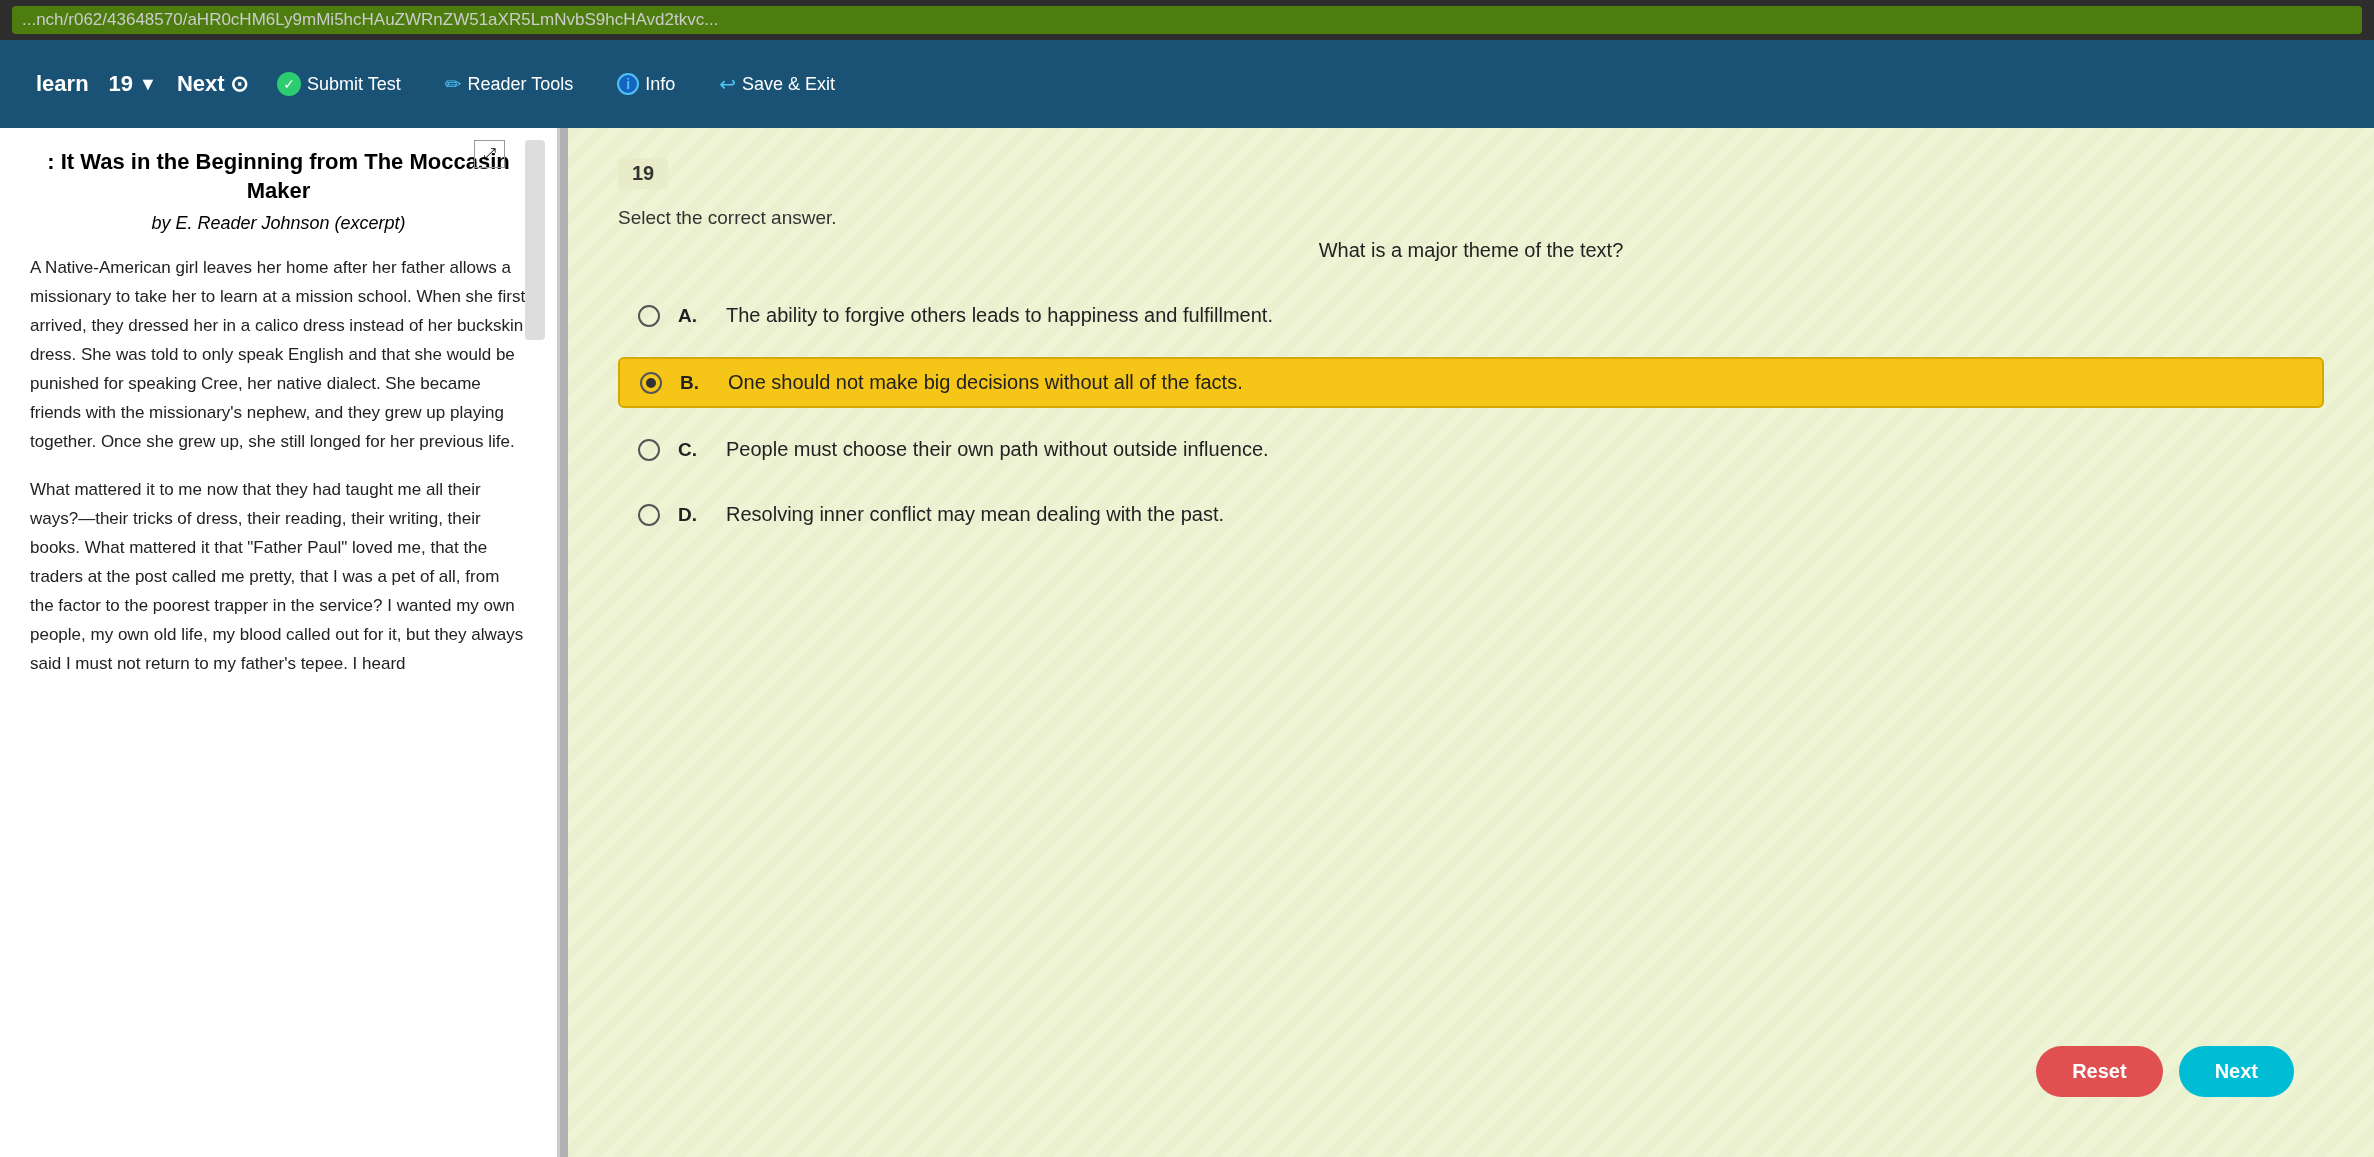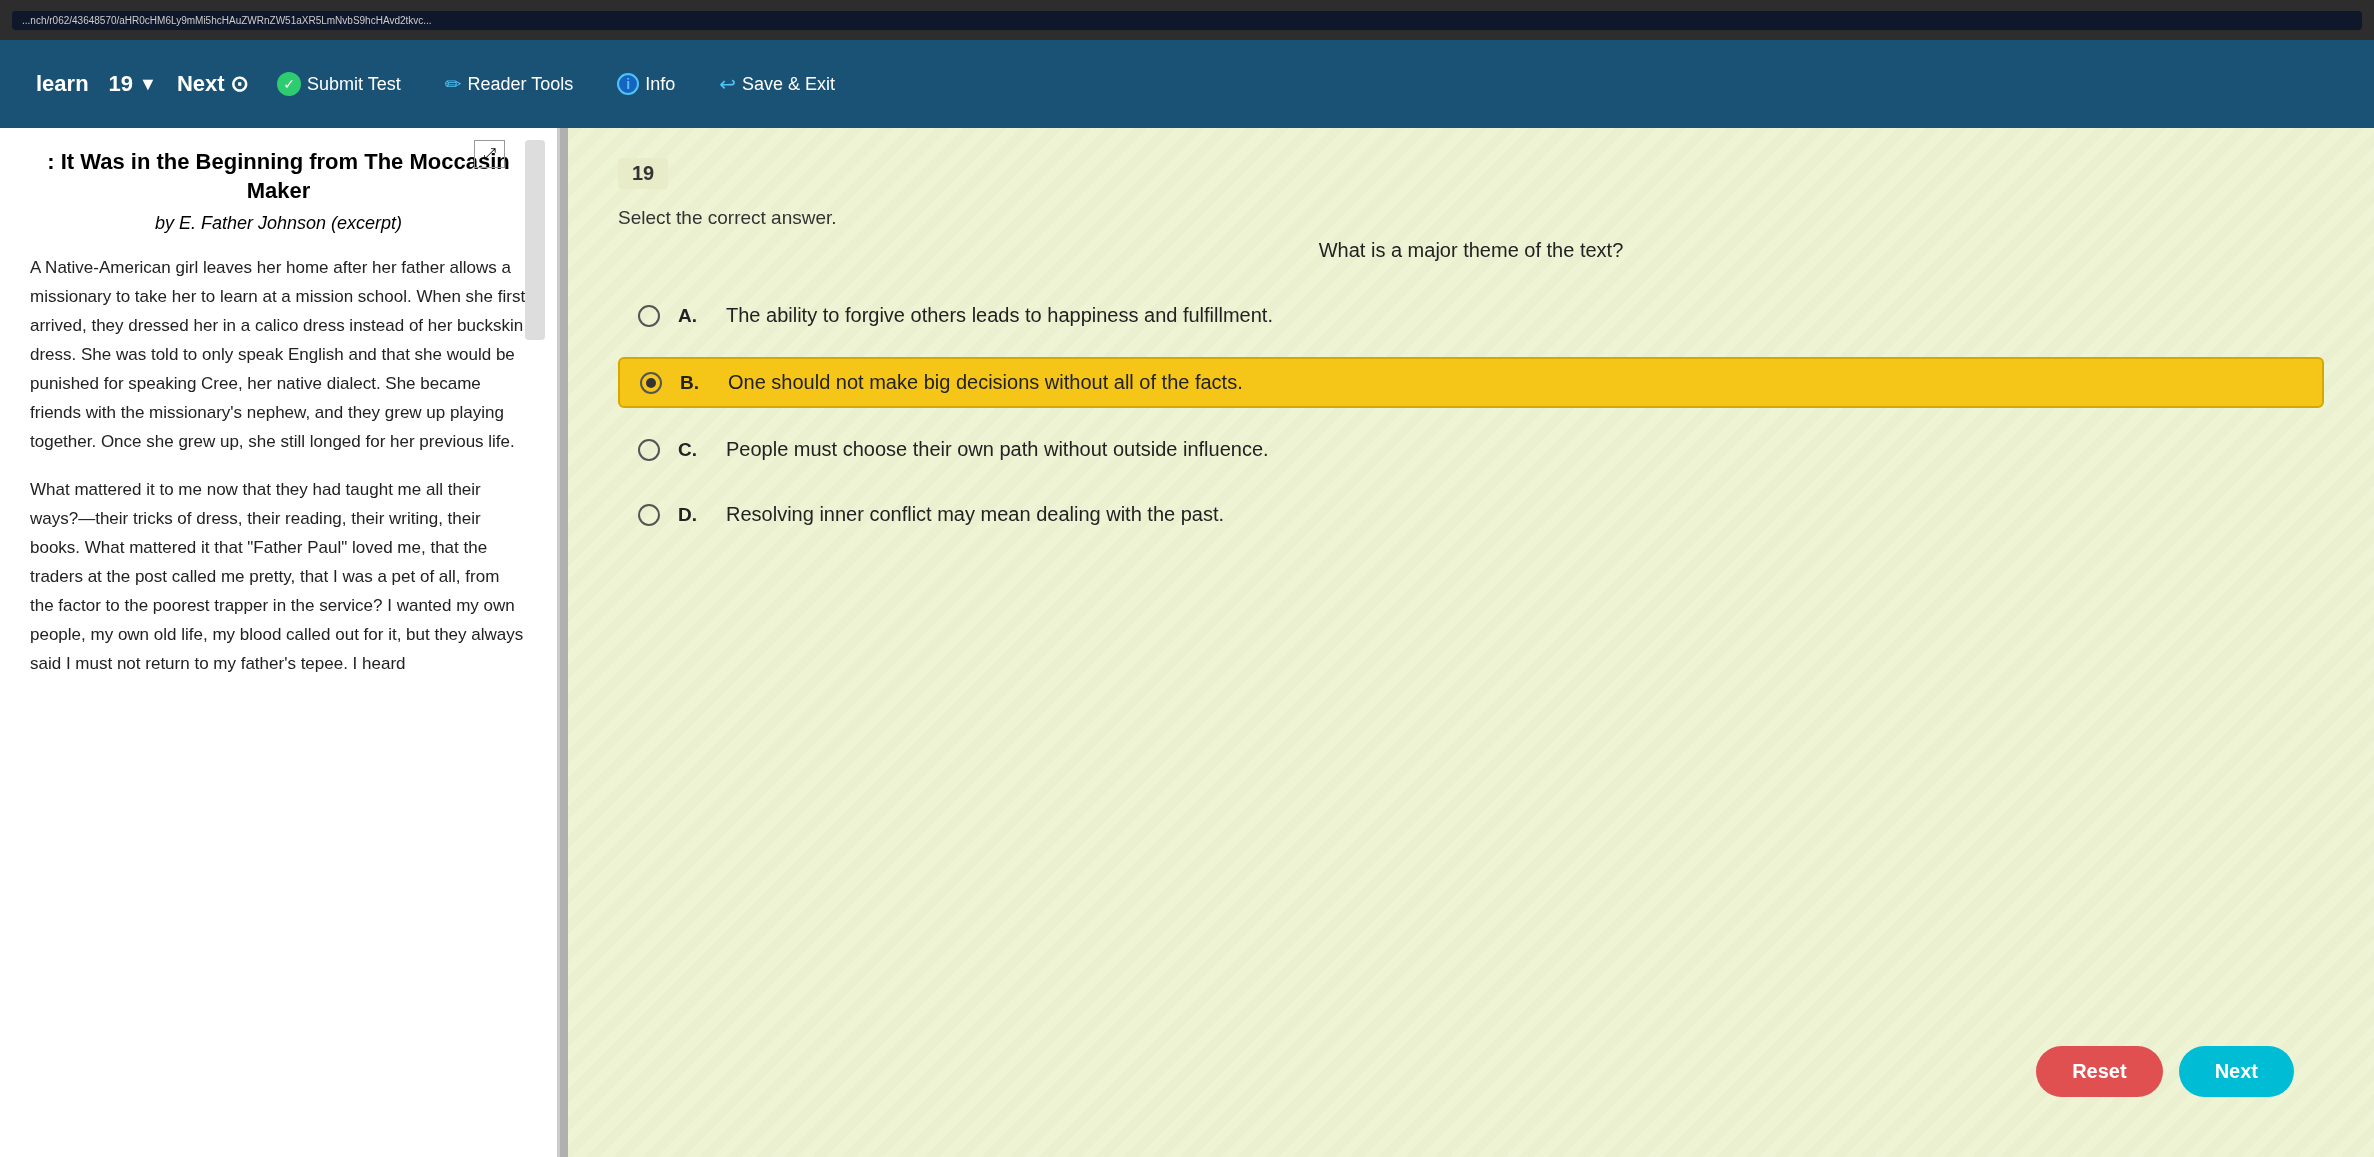--- a/index.html
+++ b/index.html
@@ -15,23 +15,23 @@
     .browser-bar {
       background: #2d2d2d;
       height: 40px;
       display: flex;
       align-items: center;
       padding: 0 12px;
       gap: 8px;
     }
     .browser-bar-url {
       flex: 1;
-      background: #0f172a;
+      background: #4d7c0f;
       color: #ccc;
-      font-size: 10px;
+      font-size: 17px;
       padding: 4px 10px;
       border-radius: 4px;
       white-space: nowrap;
       overflow: hidden;
       text-overflow: ellipsis;
     }
 
     
     .app-nav {
       background: #1a5276;
@@ -326,21 +326,21 @@
     </div>
   </div>
 </div>
 
 <div class="main-content">
 
   <div class="left-panel">
     <button class="expand-btn">⤢</button>
     <div class="scroll-indicator"></div>
     <div class="passage-title">: It Was in the Beginning from The Moccasin Maker</div>
-    <div class="passage-author">by E. Father Johnson (excerpt)</div>
+    <div class="passage-author">by E. Reader Johnson (excerpt)</div>
     <div class="passage-text">
       <p>A Native-American girl leaves her home after her father allows a missionary to take her to learn at a mission school. When she first arrived, they dressed her in a calico dress instead of her buckskin dress. She was told to only speak English and that she would be punished for speaking Cree, her native dialect. She became friends with the missionary's nephew, and they grew up playing together. Once she grew up, she still longed for her previous life.</p>
       <p>What mattered it to me now that they had taught me all their ways?—their tricks of dress, their reading, their writing, their books. What mattered it that "Father Paul" loved me, that the traders at the post called me pretty, that I was a pet of all, from the factor to the poorest trapper in the service? I wanted my own people, my own old life, my blood called out for it, but they always said I must not return to my father's tepee. I heard</p>
     </div>
   </div>
 
   <div class="vertical-divider"></div>
 
   <div class="right-panel">
     <div class="question-number">19</div>

